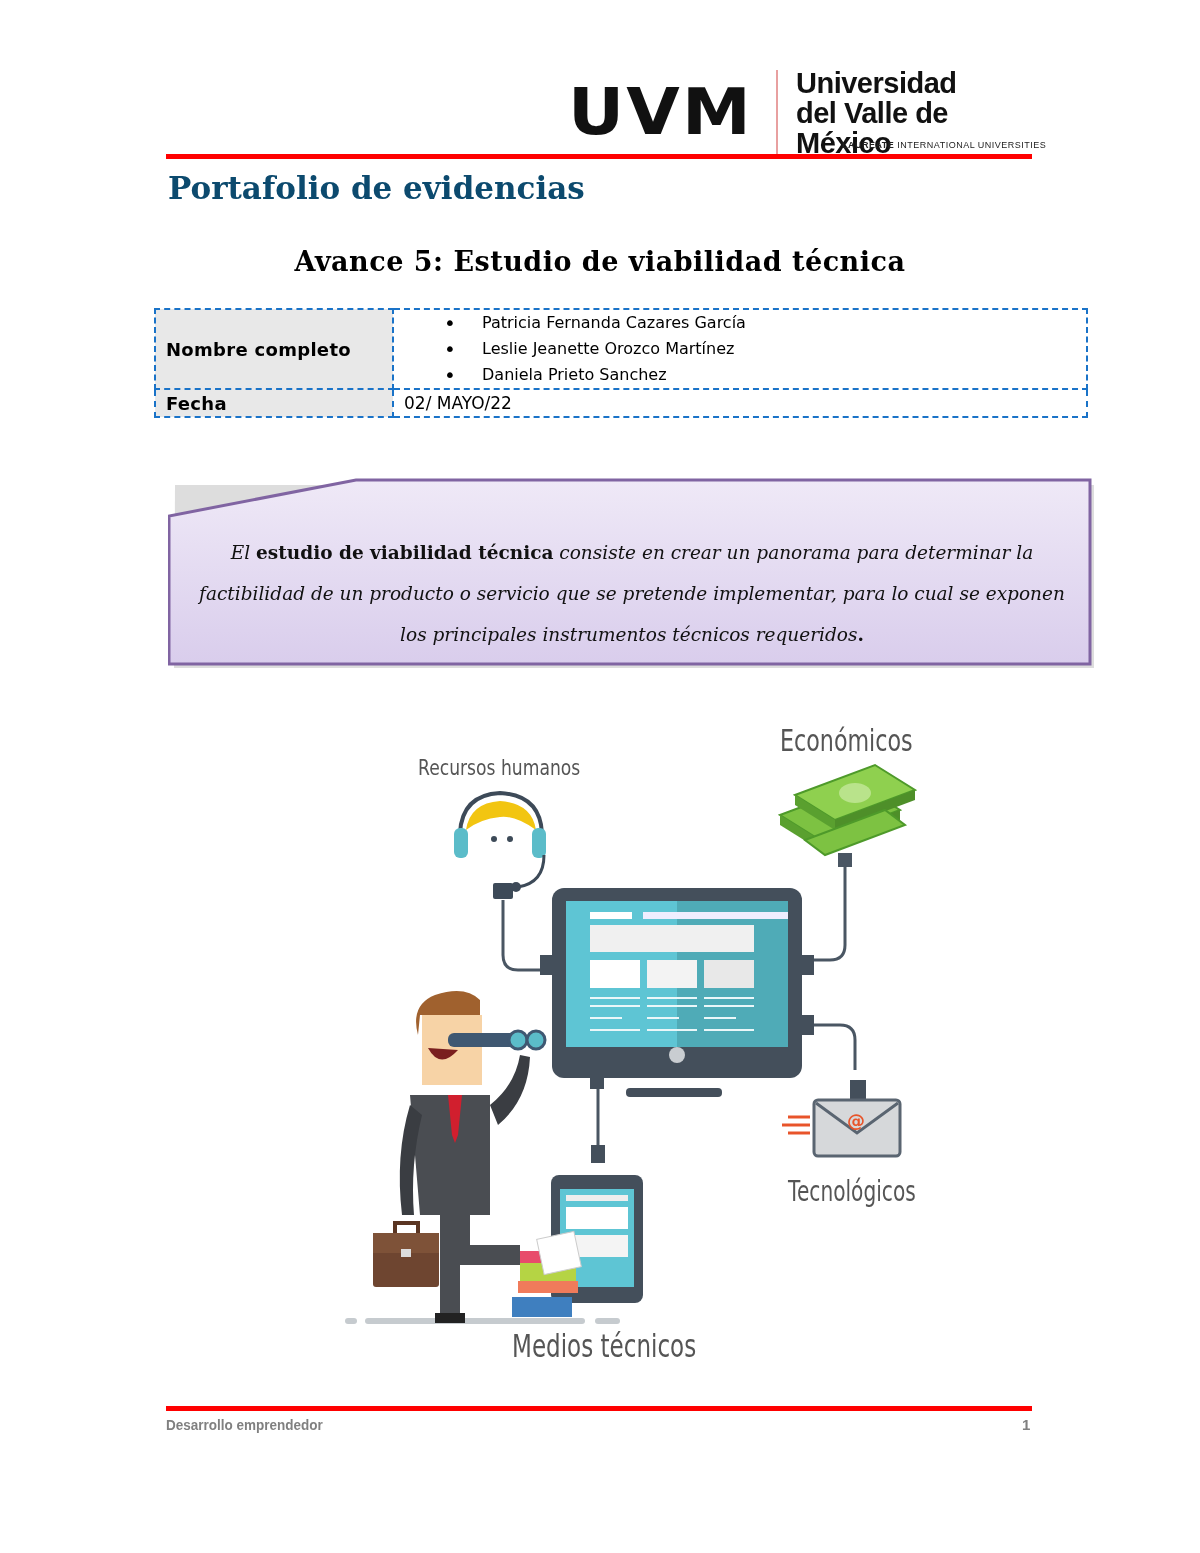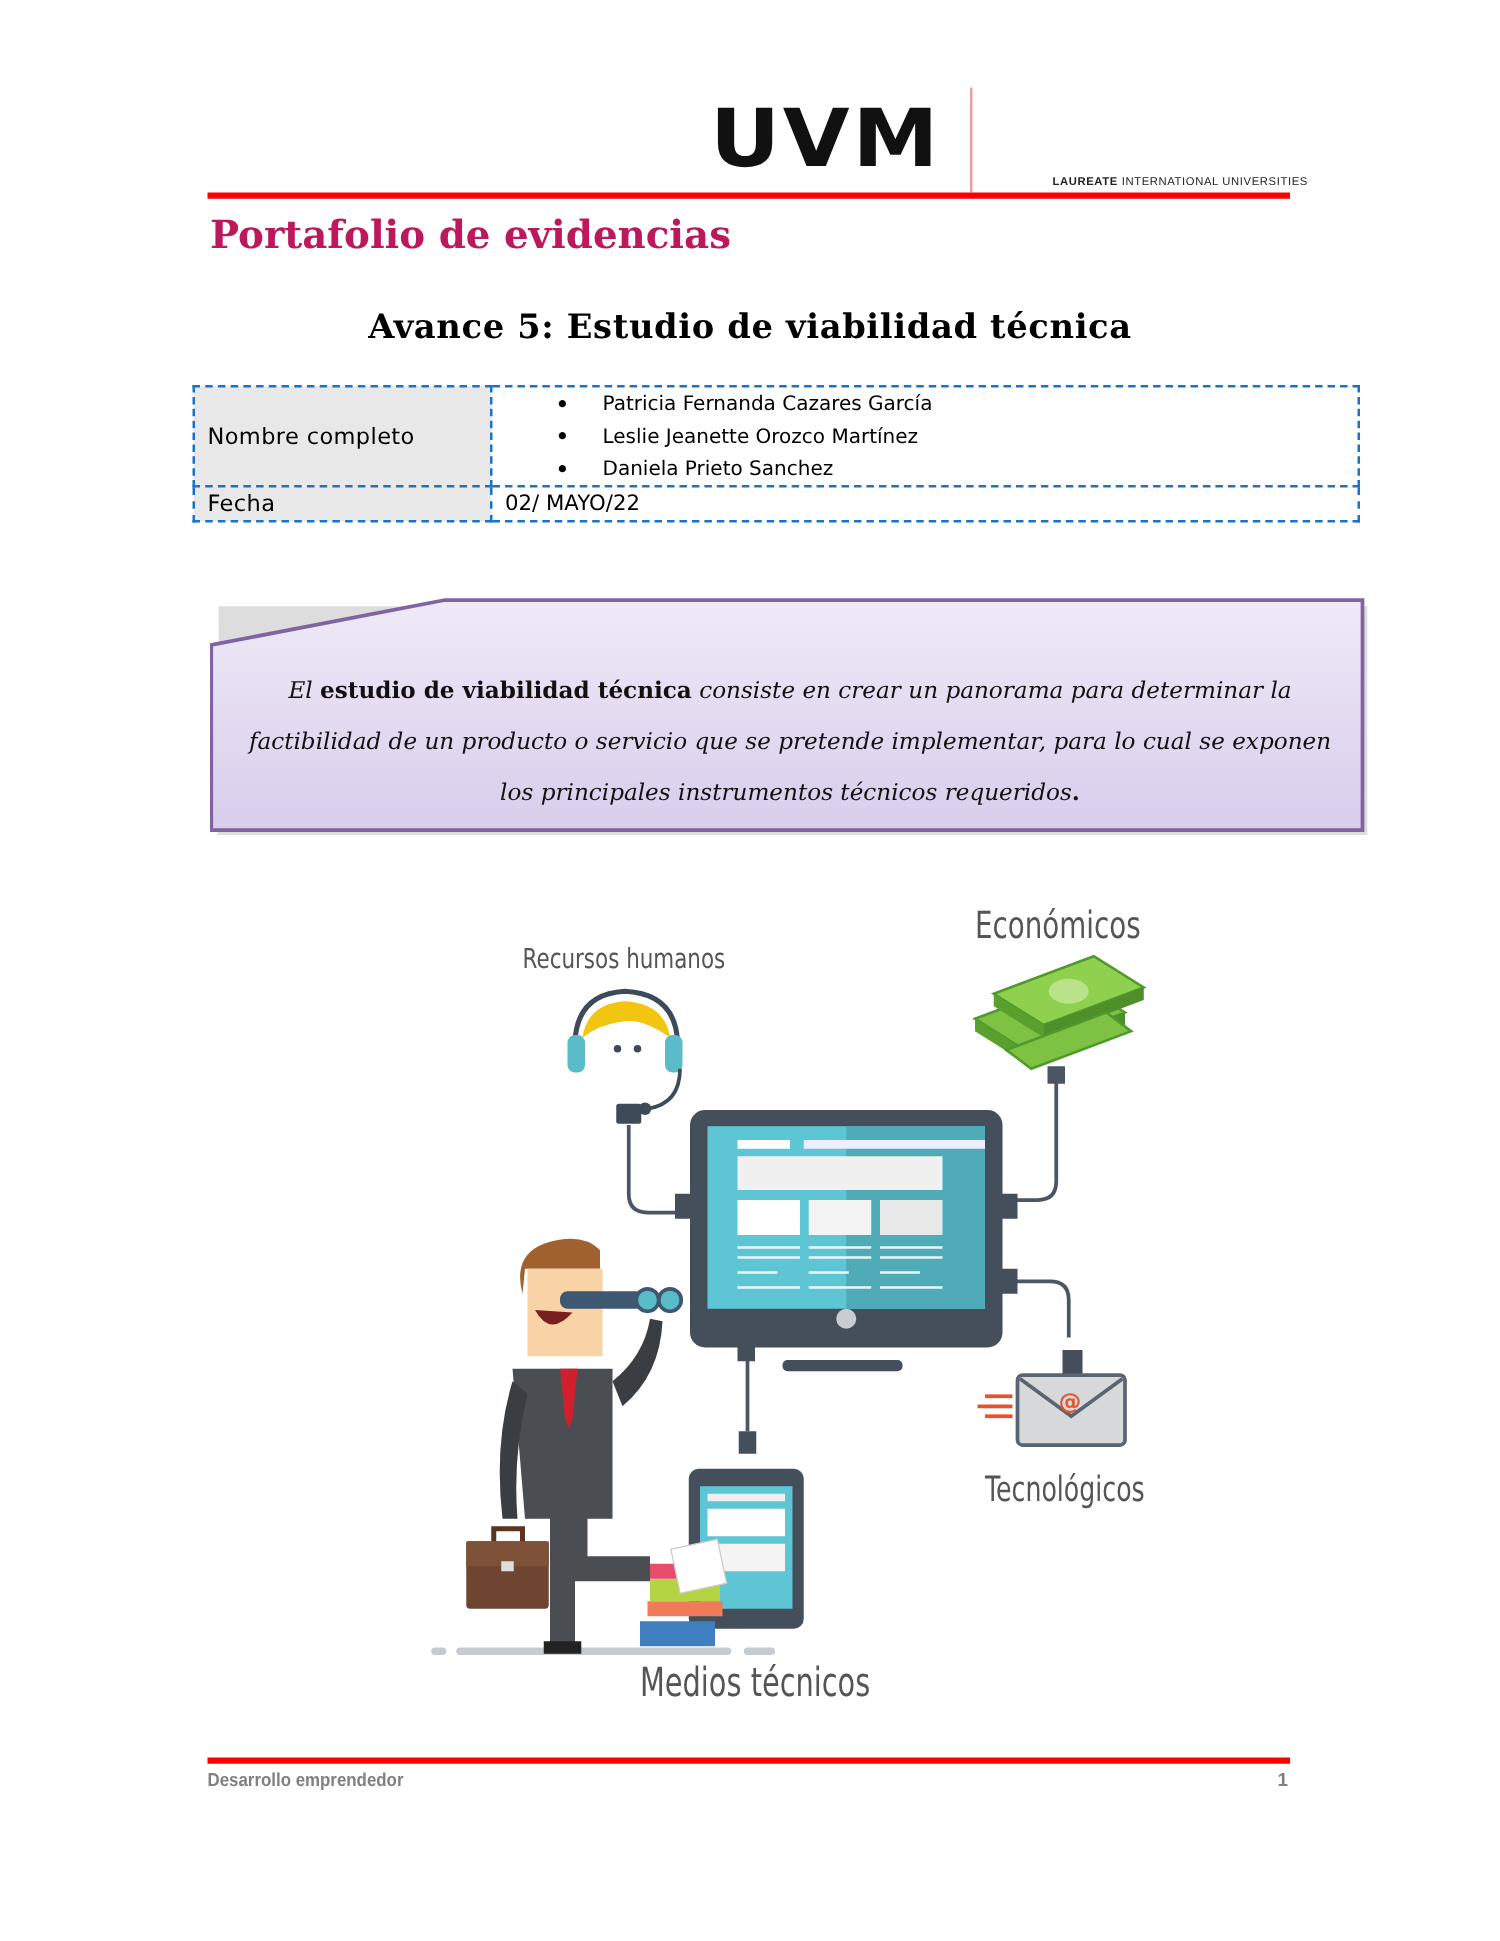--- a/index.html
+++ b/index.html
@@ -10,27 +10,27 @@
   .logo-uvm { position: absolute; left: 0; top: 12px; font-family: "DejaVu Sans", sans-serif; font-weight: bold; font-size: 64px; letter-spacing: 2px; line-height: 64px; color: #111; transform: scaleX(1.08); transform-origin: left; }
   .logo-sep { position: absolute; left: 208px; top: 2px; width: 2px; height: 84px; background: #e8a0a0; }
   .logo-name { position: absolute; left: 228px; top: 0; font-family: "Liberation Sans", sans-serif; font-weight: bold; font-size: 29px; line-height: 30px; color: #111; letter-spacing: -0.5px; }
   .logo-laureate { position: absolute; left: 228px; top: 72px; font-family: "Liberation Sans", sans-serif; font-size: 9px; letter-spacing: 0.5px; color: #222; white-space: nowrap; }
   .logo-laureate b { font-weight: bold; padding-left: 46px; }
 
   .red-rule { position: absolute; left: 166px; width: 866px; height: 5px; background: #ff0000; }
   .rule-top { top: 154px; }
   .rule-bottom { top: 1406px; }
 
-  .title { position: absolute; left: 168px; top: 170px; font-family: "DejaVu Serif", serif; font-weight: bold; font-size: 31px; color: #be185d; }
+  .title { position: absolute; left: 168px; top: 170px; font-family: "DejaVu Serif", serif; font-weight: bold; font-size: 31px; color: #0c4a6e; }
   .subtitle { position: absolute; left: 0; width: 1200px; text-align: center; top: 246px; font-family: "DejaVu Serif", serif; font-weight: bold; font-size: 27px; color: #000000; letter-spacing: 0.5px; }
 
   
   .info-table { position: absolute; left: 154px; top: 308px; width: 934px; border-collapse: collapse; }
   .info-table td { border: 2px dashed #1a73c8; padding: 0 10px; vertical-align: middle; }
-  .info-table td.lbl { background: #e8e8e8; width: 216px; font-weight: normal; font-size: 18px; letter-spacing: 0.3px; margin-top: 12px; }
+  .info-table td.lbl { background: #e8e8e8; width: 216px; font-weight: bold; font-size: 18px; letter-spacing: 0.3px; margin-top: 12px; }
   .row-names td { height: 76px; }
   .row-date td { height: 26px; }
   .names { list-style: none; margin: 0; padding: 0 0 0 40px; }
   .names li { font-size: 16px; line-height: 26px; position: relative; padding-left: 38px; }
   .names li::before { content: "\2022"; position: absolute; left: 0; top: 0; font-size: 20px; }
   .date-val { font-size: 17px; }
 
   
   .callout { position: absolute; left: 168px; top: 478px; width: 1013px; height: 188px; }
   .callout svg { position: absolute; left: 0; top: 0; }
@@ -48,20 +48,24 @@
   
   .footer-left { position: absolute; left: 166px; top: 1416px; font-family: "Liberation Sans", sans-serif; font-weight: bold; font-size: 15px; color: #808080; transform: scaleX(0.9); transform-origin: left; }
   .footer-right { position: absolute; left: 1022px; top: 1416px; font-family: "Liberation Sans", sans-serif; font-weight: bold; font-size: 15px; color: #808080; }
 </style>
 </head>
 <body>
 
 <div class="logo">
   <div class="logo-uvm">UVM</div>
   <div class="logo-sep"></div>
+  <div class="logo-name">
+    <div>Universidad</div>
+    <div>del Valle de México</div>
+  </div>
   <div class="logo-laureate"><b>LAUREATE</b><span> INTERNATIONAL UNIVERSITIES</span></div>
 </div>
 
 <div class="red-rule rule-top"></div>
 
 <div class="title">Portafolio de evidencias</div>
 <div class="subtitle">Avance 5: Estudio de viabilidad técnica</div>
 
 <table class="info-table">
   <tbody>

